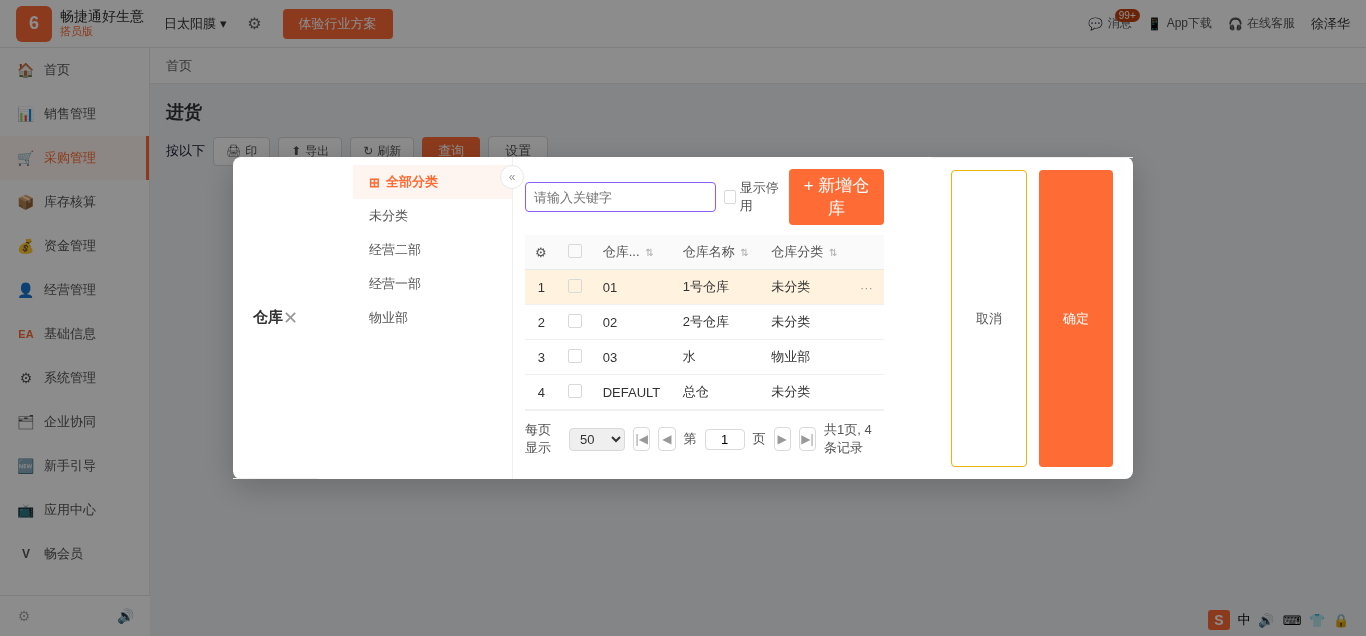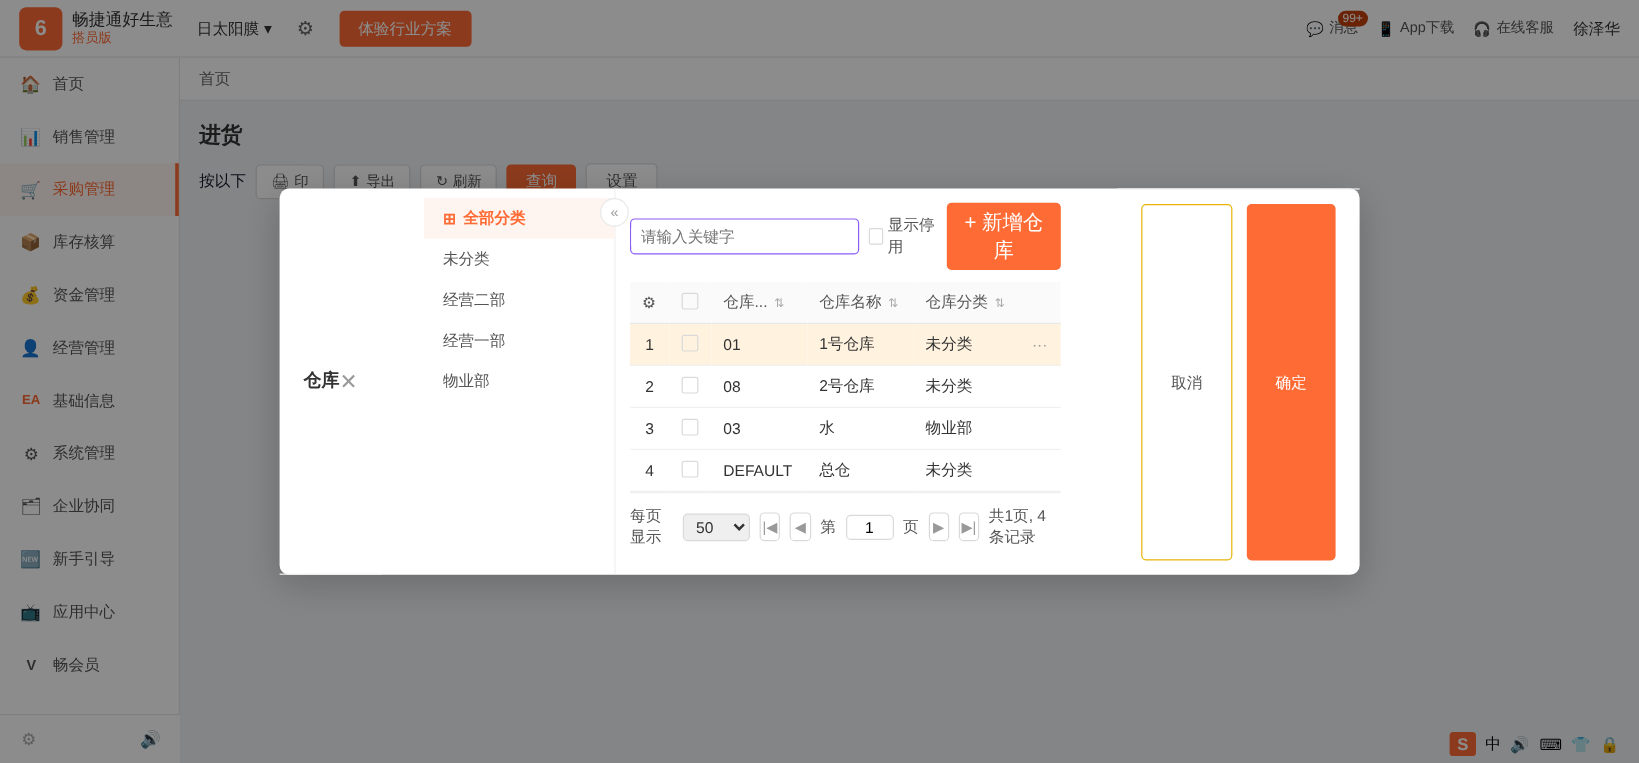--- a/index.html
+++ b/index.html
@@ -280,21 +280,21 @@
                 <td class="row-num">1</td>
                 <td><span class="row-checkbox"></span></td>
                 <td>01</td>
                 <td>1号仓库</td>
                 <td>未分类</td>
                 <td><span class="more-btn">···</span></td>
               </tr>
               <tr>
                 <td class="row-num">2</td>
                 <td><span class="row-checkbox"></span></td>
-                <td>08</td>
+                <td>02</td>
                 <td>2号仓库</td>
                 <td>未分类</td>
                 <td></td>
               </tr>
               <tr>
                 <td class="row-num">3</td>
                 <td><span class="row-checkbox"></span></td>
                 <td>03</td>
                 <td>水</td>
                 <td>物业部</td>

